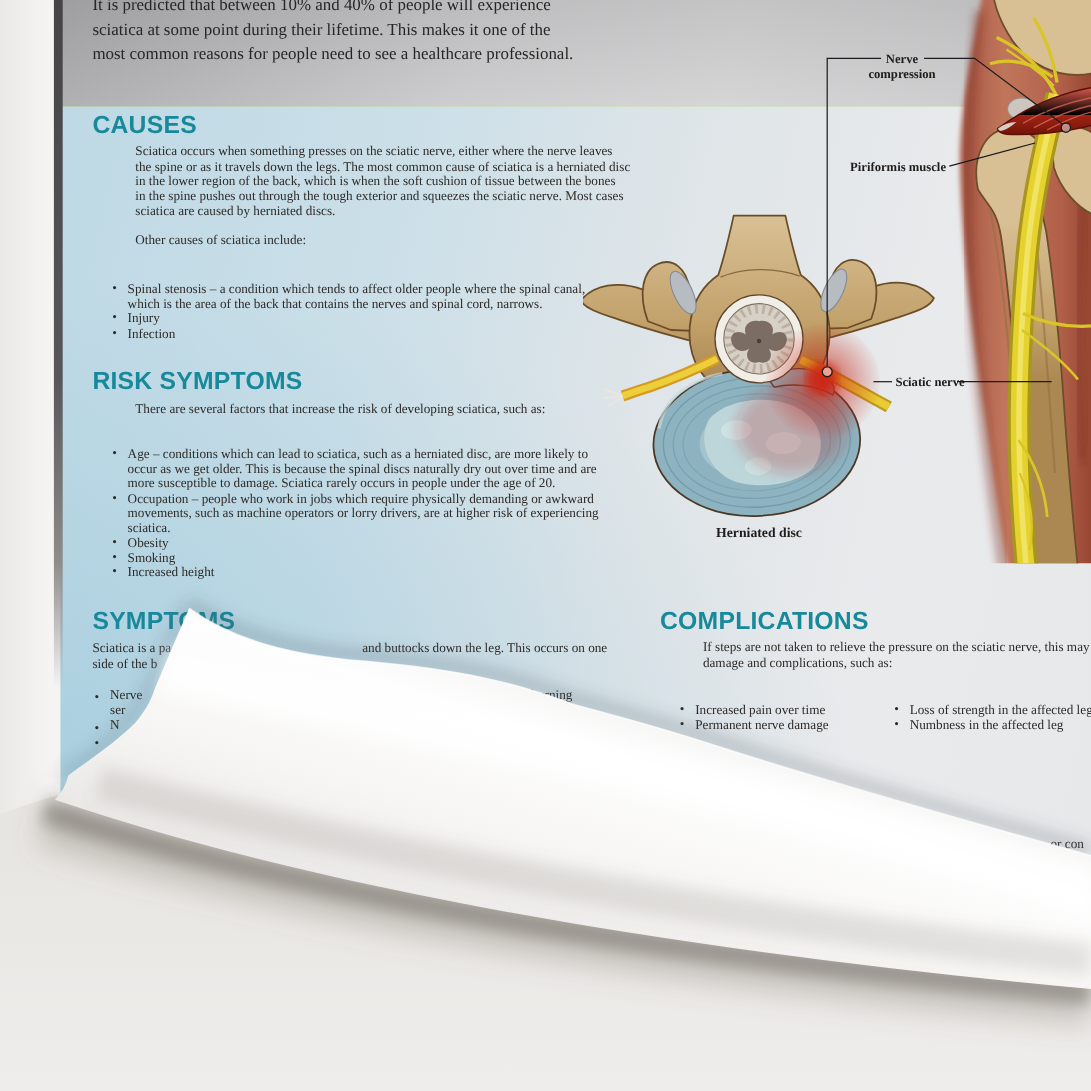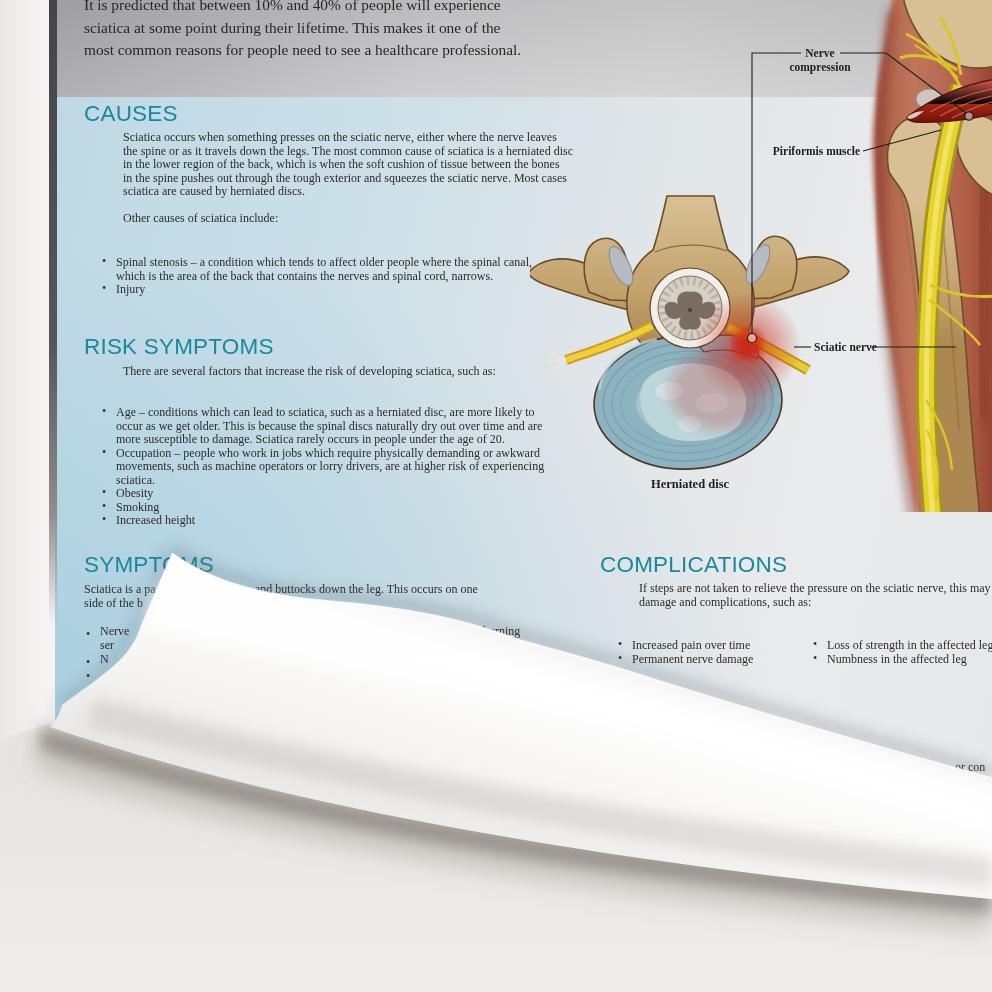--- a/index.html
+++ b/index.html
@@ -11,21 +11,21 @@
   .poster-band{position:absolute;left:0;top:0;width:937px;height:97px;
       background:linear-gradient(to bottom,rgba(0,0,0,.07),rgba(255,255,255,.06)),
                  linear-gradient(100deg,#aaaaad,#cbcbcd 40%,#d3d3d4 65%,#c8c8ca 100%);}
   .poster-content{position:absolute;left:0;top:97px;width:937px;height:895px;
       background:radial-gradient(ellipse at 6% 78%,rgba(122,184,210,.42),rgba(122,184,210,0) 55%),
                  linear-gradient(103deg,#bed9e5 0%,#cbdfe8 28%,#dfe5e8 52%,#e9eaec 74%,#e7e8ea 100%);}
   .poster-edge{position:absolute;left:49px;top:0;width:8px;height:625px;
       background:linear-gradient(to bottom,#454547,#57575a 55%,#8e8d8b 82%,rgba(170,168,165,0));}
   .abs{position:absolute;}
   .intro{font-size:15.4px;line-height:22.6px;color:#262625;white-space:pre-line;width:540px;}
-  .h{font-family:"Liberation Sans",sans-serif;font-weight:400;font-size:22.5px;
+  .h{font-family:"Liberation Sans",sans-serif;font-weight:700;font-size:22.5px;
      line-height:1;color:#18899b;letter-spacing:.2px;}
   .body-text{font-size:12px;line-height:13.5px;color:#2e2b28;white-space:pre-line;margin-left:39px;}
   ul.blist{list-style:none;margin:16px;padding:0;font-size:12px;line-height:13.5px;color:#2e2b28;}
   ul.blist li{position:relative;padding-left:16px;white-space:pre-line;}
   ul.blist li::before{content:"\2022";position:absolute;left:2px;top:-1px;}
   .dot::before{content:"\2022";font-size:12px;color:#2e2b28;}
   .frag{font-size:12px;line-height:13.5px;color:#2e2b28;white-space:nowrap;}
   .curl{position:absolute;left:0;top:0;pointer-events:none;}
   .illus{position:absolute;left:475px;top:0;}
 </style>
@@ -48,39 +48,40 @@
     <div class="abs body-text" style="left:29px;top:131px;width:520px">Sciatica occurs when something presses on the sciatic nerve, either where the nerve leaves
 the spine or as it travels down the legs. The most common cause of sciatica is a herniated disc
 in the lower region of the back, which is when the soft cushion of tissue between the bones
 in the spine pushes out through the tough exterior and squeezes the sciatic nerve. Most cases
 sciatica are caused by herniated discs.</div>
     <div class="abs body-text" style="left:29px;top:212px;width:400px">Other causes of sciatica include:</div>
     <ul class="abs blist" style="left:29px;top:240px;width:500px">
       <li>Spinal stenosis – a condition which tends to affect older people where the spinal canal,
 which is the area of the back that contains the nerves and spinal cord, narrows.</li>
       <li>Injury</li>
+      <li>Infection</li>
     </ul>
 
     <div class="abs h" style="left:29px;top:336px">RISK SYMPTOMS</div>
     <div class="abs body-text" style="left:29px;top:365px;width:520px">There are several factors that increase the risk of developing sciatica, such as:</div>
     <ul class="abs blist" style="left:29px;top:390px;width:510px">
       <li>Age – conditions which can lead to sciatica, such as a herniated disc, are more likely to
 occur as we get older. This is because the spinal discs naturally dry out over time and are
 more susceptible to damage. Sciatica rarely occurs in people under the age of 20.</li>
       <li>Occupation – people who work in jobs which require physically demanding or awkward
 movements, such as machine operators or lorry drivers, are at higher risk of experiencing
 sciatica.</li>
       <li>Obesity</li>
       <li>Smoking</li>
       <li>Increased height</li>
     </ul>
 
     <div class="abs h" style="left:29px;top:554px">SYMPTOMS</div>
     <span class="abs frag" style="left:29px;top:583px">Sciatica is a pa</span>
-    <span class="abs frag" style="left:200px;top:583px;width:297px;">and buttocks down the leg. This occurs on one</span>
+    <span class="abs frag" style="left:200px;top:583px;width:297px;text-align:right">and buttocks down the leg. This occurs on one</span>
     <span class="abs frag" style="left:29px;top:597px">side of the b</span>
     <span class="abs dot" style="left:31px;top:624px"></span>
     <span class="abs frag" style="left:45px;top:625px">Nerve</span>
     <span class="abs frag" style="left:45px;top:639px">ser</span>
     <span class="abs dot" style="left:31px;top:652px"></span>
     <span class="abs frag" style="left:45px;top:653px">N</span>
     <span class="abs dot" style="left:31px;top:666px"></span>
     <span class="abs frag" style="left:428px;top:625px">burning</span>
 
     <div class="abs h" style="left:545px;top:554px">COMPLICATIONS</div>

